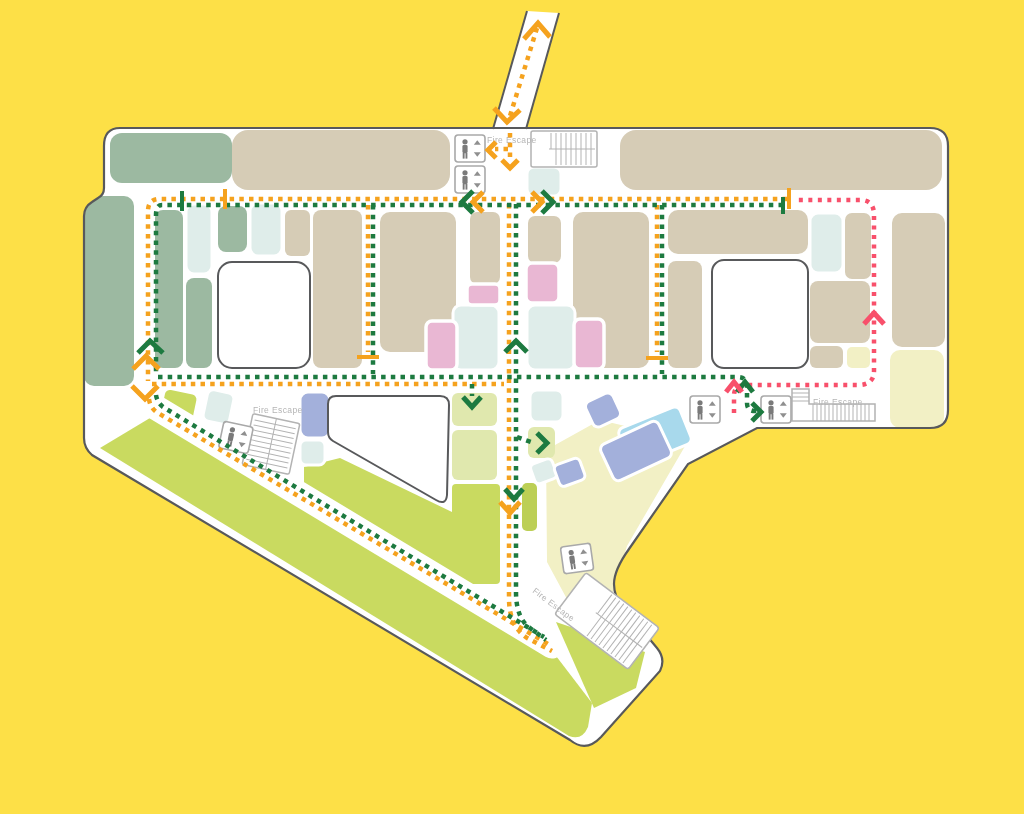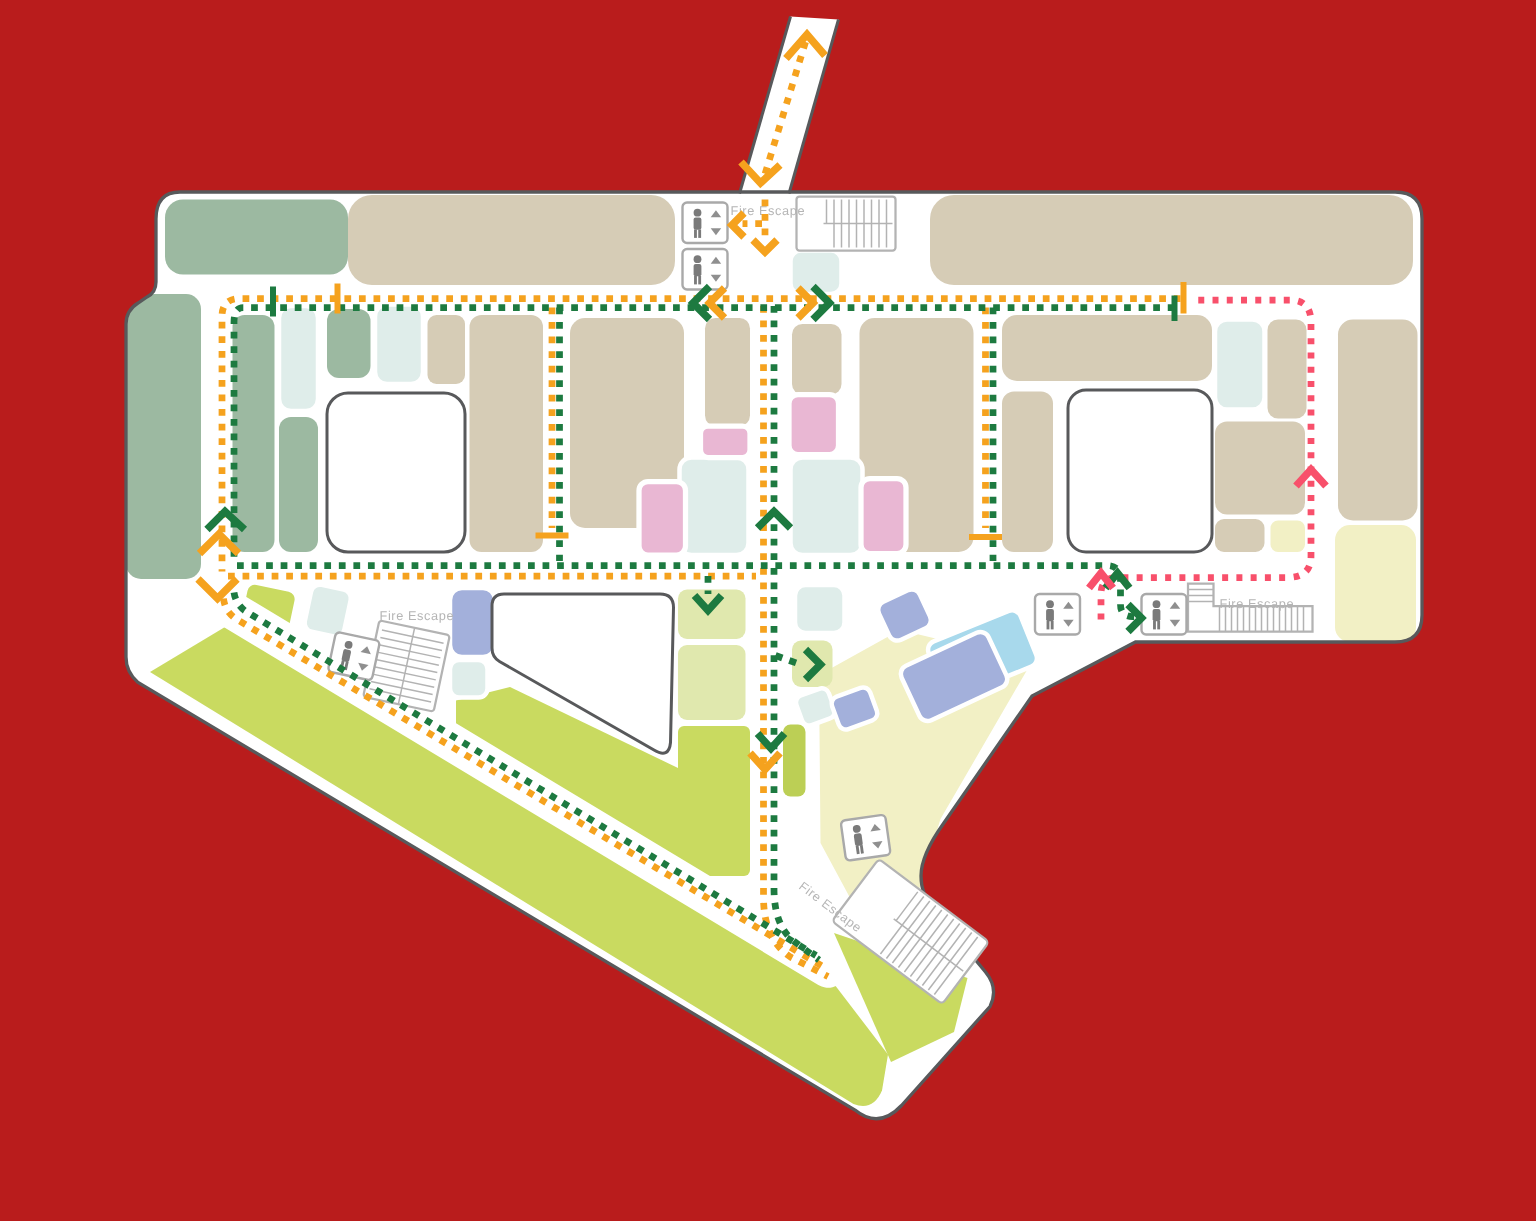--- a/index.html
+++ b/index.html
@@ -1,17 +1,17 @@
 <!DOCTYPE html>
 <html><head>
 <meta charset="utf-8">
 <style>
   html,body{margin:0;padding:0;background:#ffffff;}
   body{font-family:"Liberation Sans", sans-serif;}
-  #stage{position:relative;width:1024px;height:814px;background:#b91c1c;overflow:hidden;}
+  #stage{position:relative;width:1024px;height:814px;background:#fde047;overflow:hidden;}
   svg{display:block;}
   text.fe{fill:#b5b5b5;font-size:8.5px;letter-spacing:.4px;font-family:"Liberation Sans",sans-serif;}
 </style>
 </head>
 <body>
 
 <div id="stage">
 <svg width="1024" height="814" viewBox="0 0 1024 814">
   <defs>
     <clipPath id="bclip">

